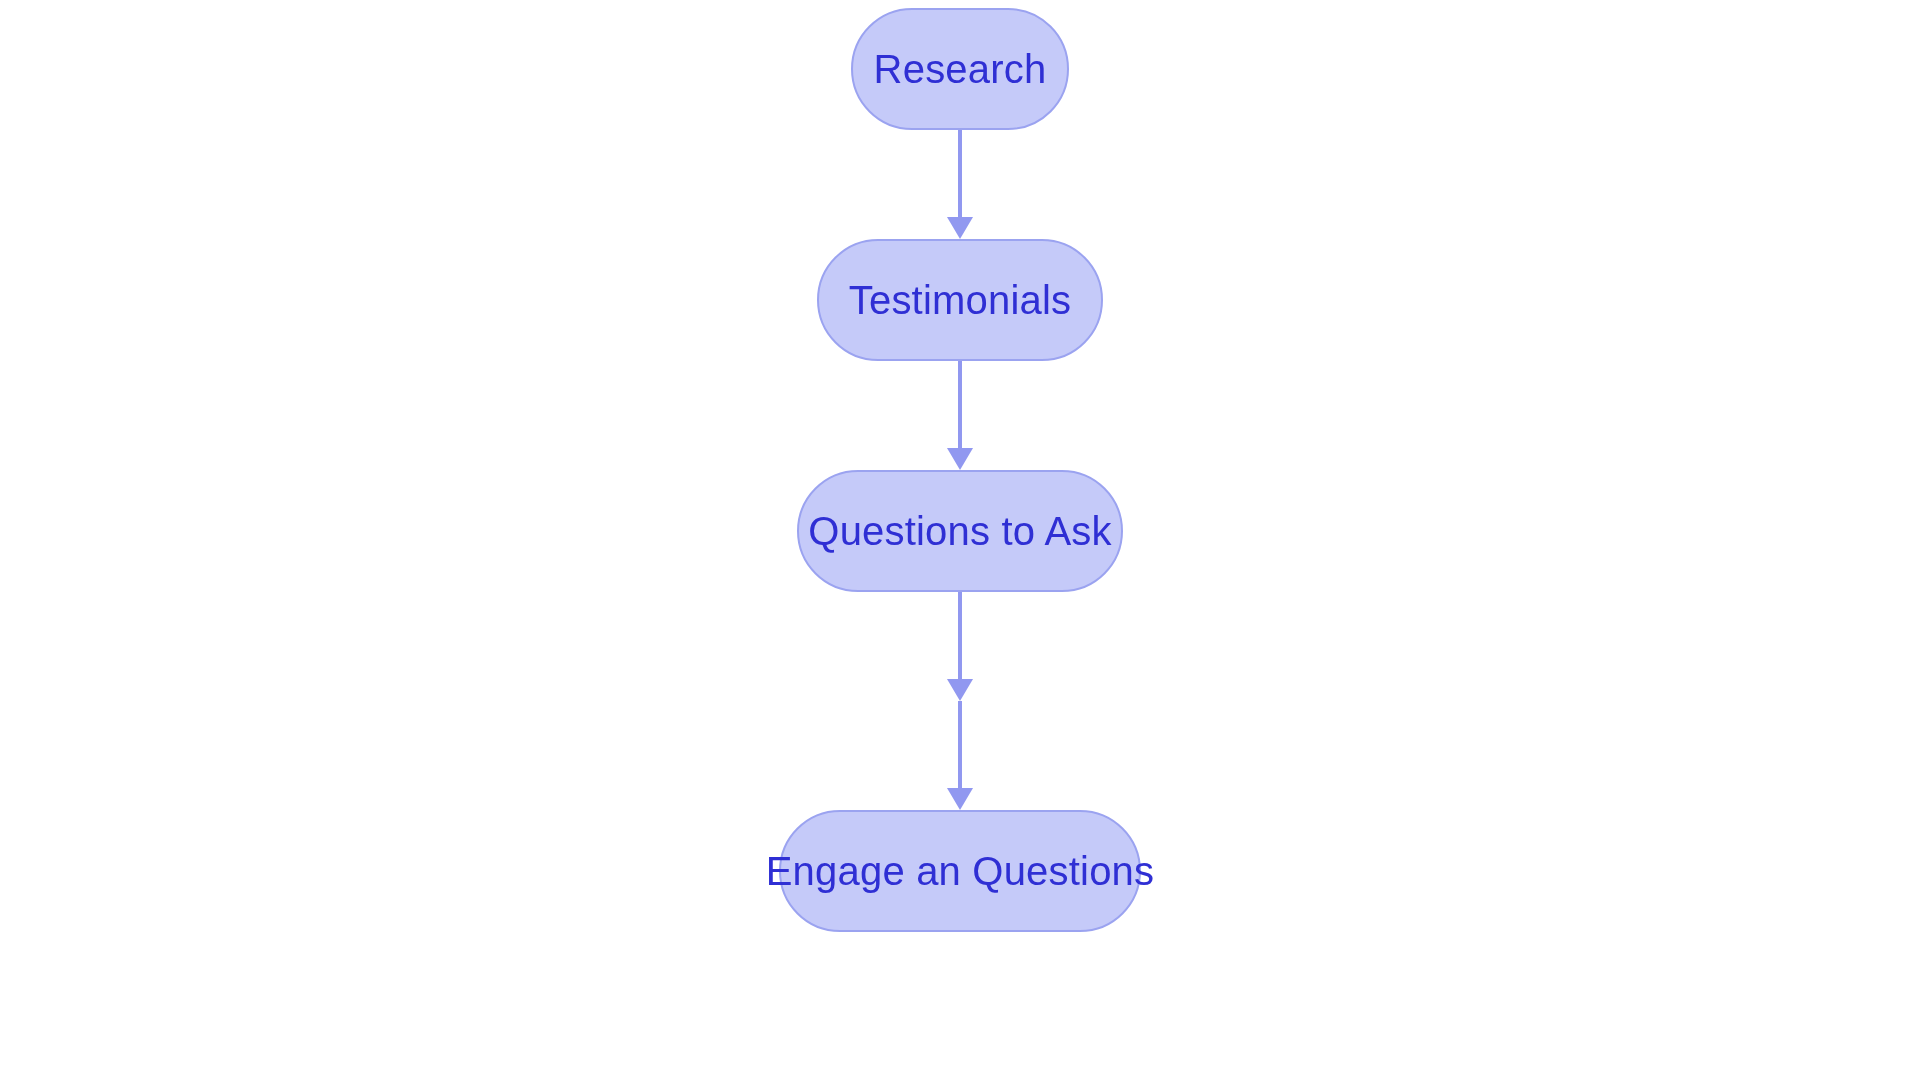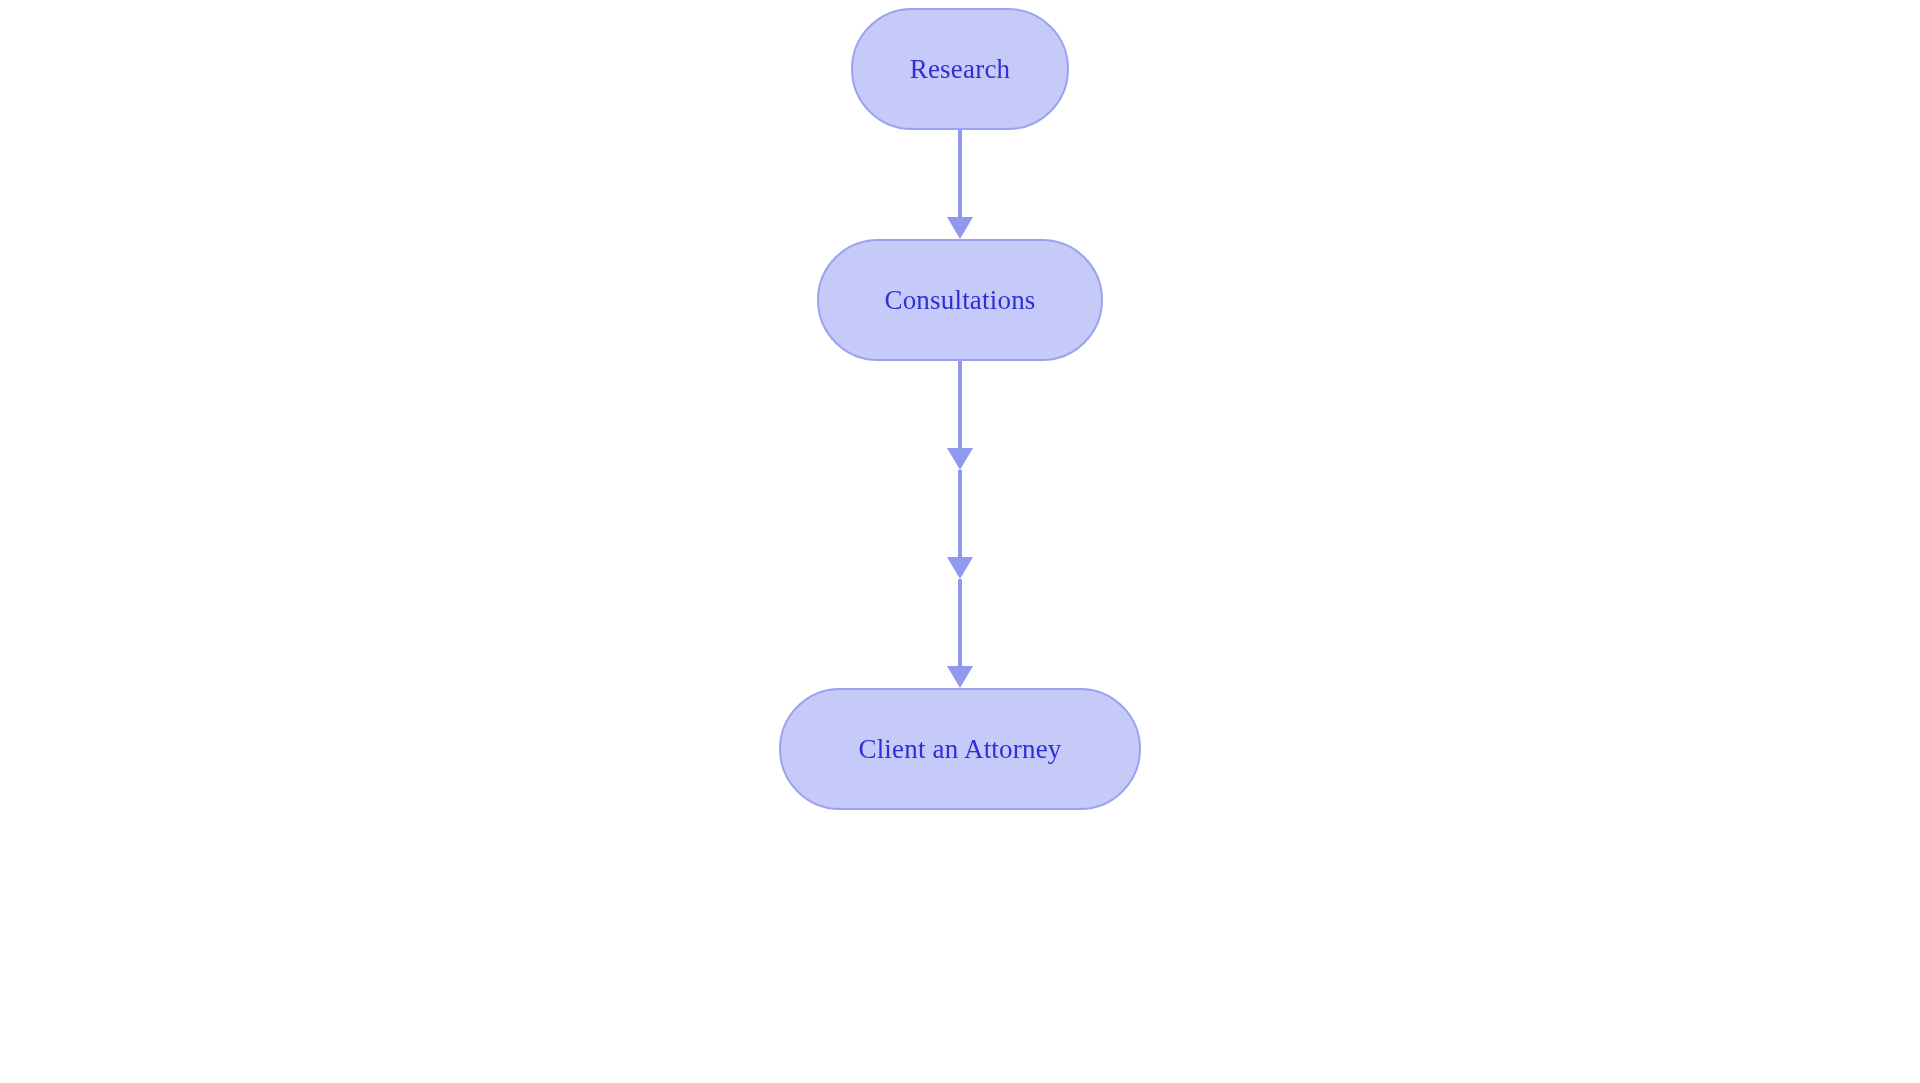--- a/index.html
+++ b/index.html
@@ -44,22 +44,22 @@
     background: #c5caf9;
     border: 2px solid #9ba3f0;
     display: flex;
     align-items: center;
     justify-content: center;
     flex: 0 0 auto;
   }
 
   .flow-node-label {
     color: #2f2fd4;
-    font-size: 27px;
-    font-family: Liberation Serif, serif;
+    font-size: 40px;
+    font-family: Liberation Sans, sans-serif;
     font-weight: 400;
     line-height: 1;
     white-space: nowrap;
     letter-spacing: 0.2px;
   }
 
   .flow-connector {
     width: 30px;
     height: 109px;
     flex: 0 0 auto;
@@ -81,38 +81,41 @@
     <div class="flow-node n0">
       <span class="flow-node-label">Research</span>
     </div>
 
     <svg class="flow-connector" viewBox="0 0 30 109" aria-hidden="true">
       <line x1="15" y1="0" x2="15" y2="88" stroke="#9198f0" stroke-width="4"></line>
       <polygon points="2,87 28,87 15,109" fill="#9198f0"></polygon>
     </svg>
 
     <div class="flow-node n1">
-      <span class="flow-node-label">Consultations</span>
+      <span class="flow-node-label">Testimonials</span>
+    </div>
+
+    <svg class="flow-connector" viewBox="0 0 30 109" aria-hidden="true">
+      <line x1="15" y1="0" x2="15" y2="88" stroke="#9198f0" stroke-width="4"></line>
+      <polygon points="2,87 28,87 15,109" fill="#9198f0"></polygon>
+    </svg>
+
+    <div class="flow-node n2">
+      <span class="flow-node-label">Questions to Ask</span>
     </div>
 
     <svg class="flow-connector" viewBox="0 0 30 109" aria-hidden="true">
       <line x1="15" y1="0" x2="15" y2="88" stroke="#9198f0" stroke-width="4"></line>
       <polygon points="2,87 28,87 15,109" fill="#9198f0"></polygon>
     </svg>
 
 
     <svg class="flow-connector" viewBox="0 0 30 109" aria-hidden="true">
       <line x1="15" y1="0" x2="15" y2="88" stroke="#9198f0" stroke-width="4"></line>
       <polygon points="2,87 28,87 15,109" fill="#9198f0"></polygon>
     </svg>
 
-
-    <svg class="flow-connector" viewBox="0 0 30 109" aria-hidden="true">
-      <line x1="15" y1="0" x2="15" y2="88" stroke="#9198f0" stroke-width="4"></line>
-      <polygon points="2,87 28,87 15,109" fill="#9198f0"></polygon>
-    </svg>
-
     <div class="flow-node n4">
-      <span class="flow-node-label">Client an Attorney</span>
+      <span class="flow-node-label">Engage an Questions</span>
     </div>
 
   </div>
 </div>
 
 </body></html>

